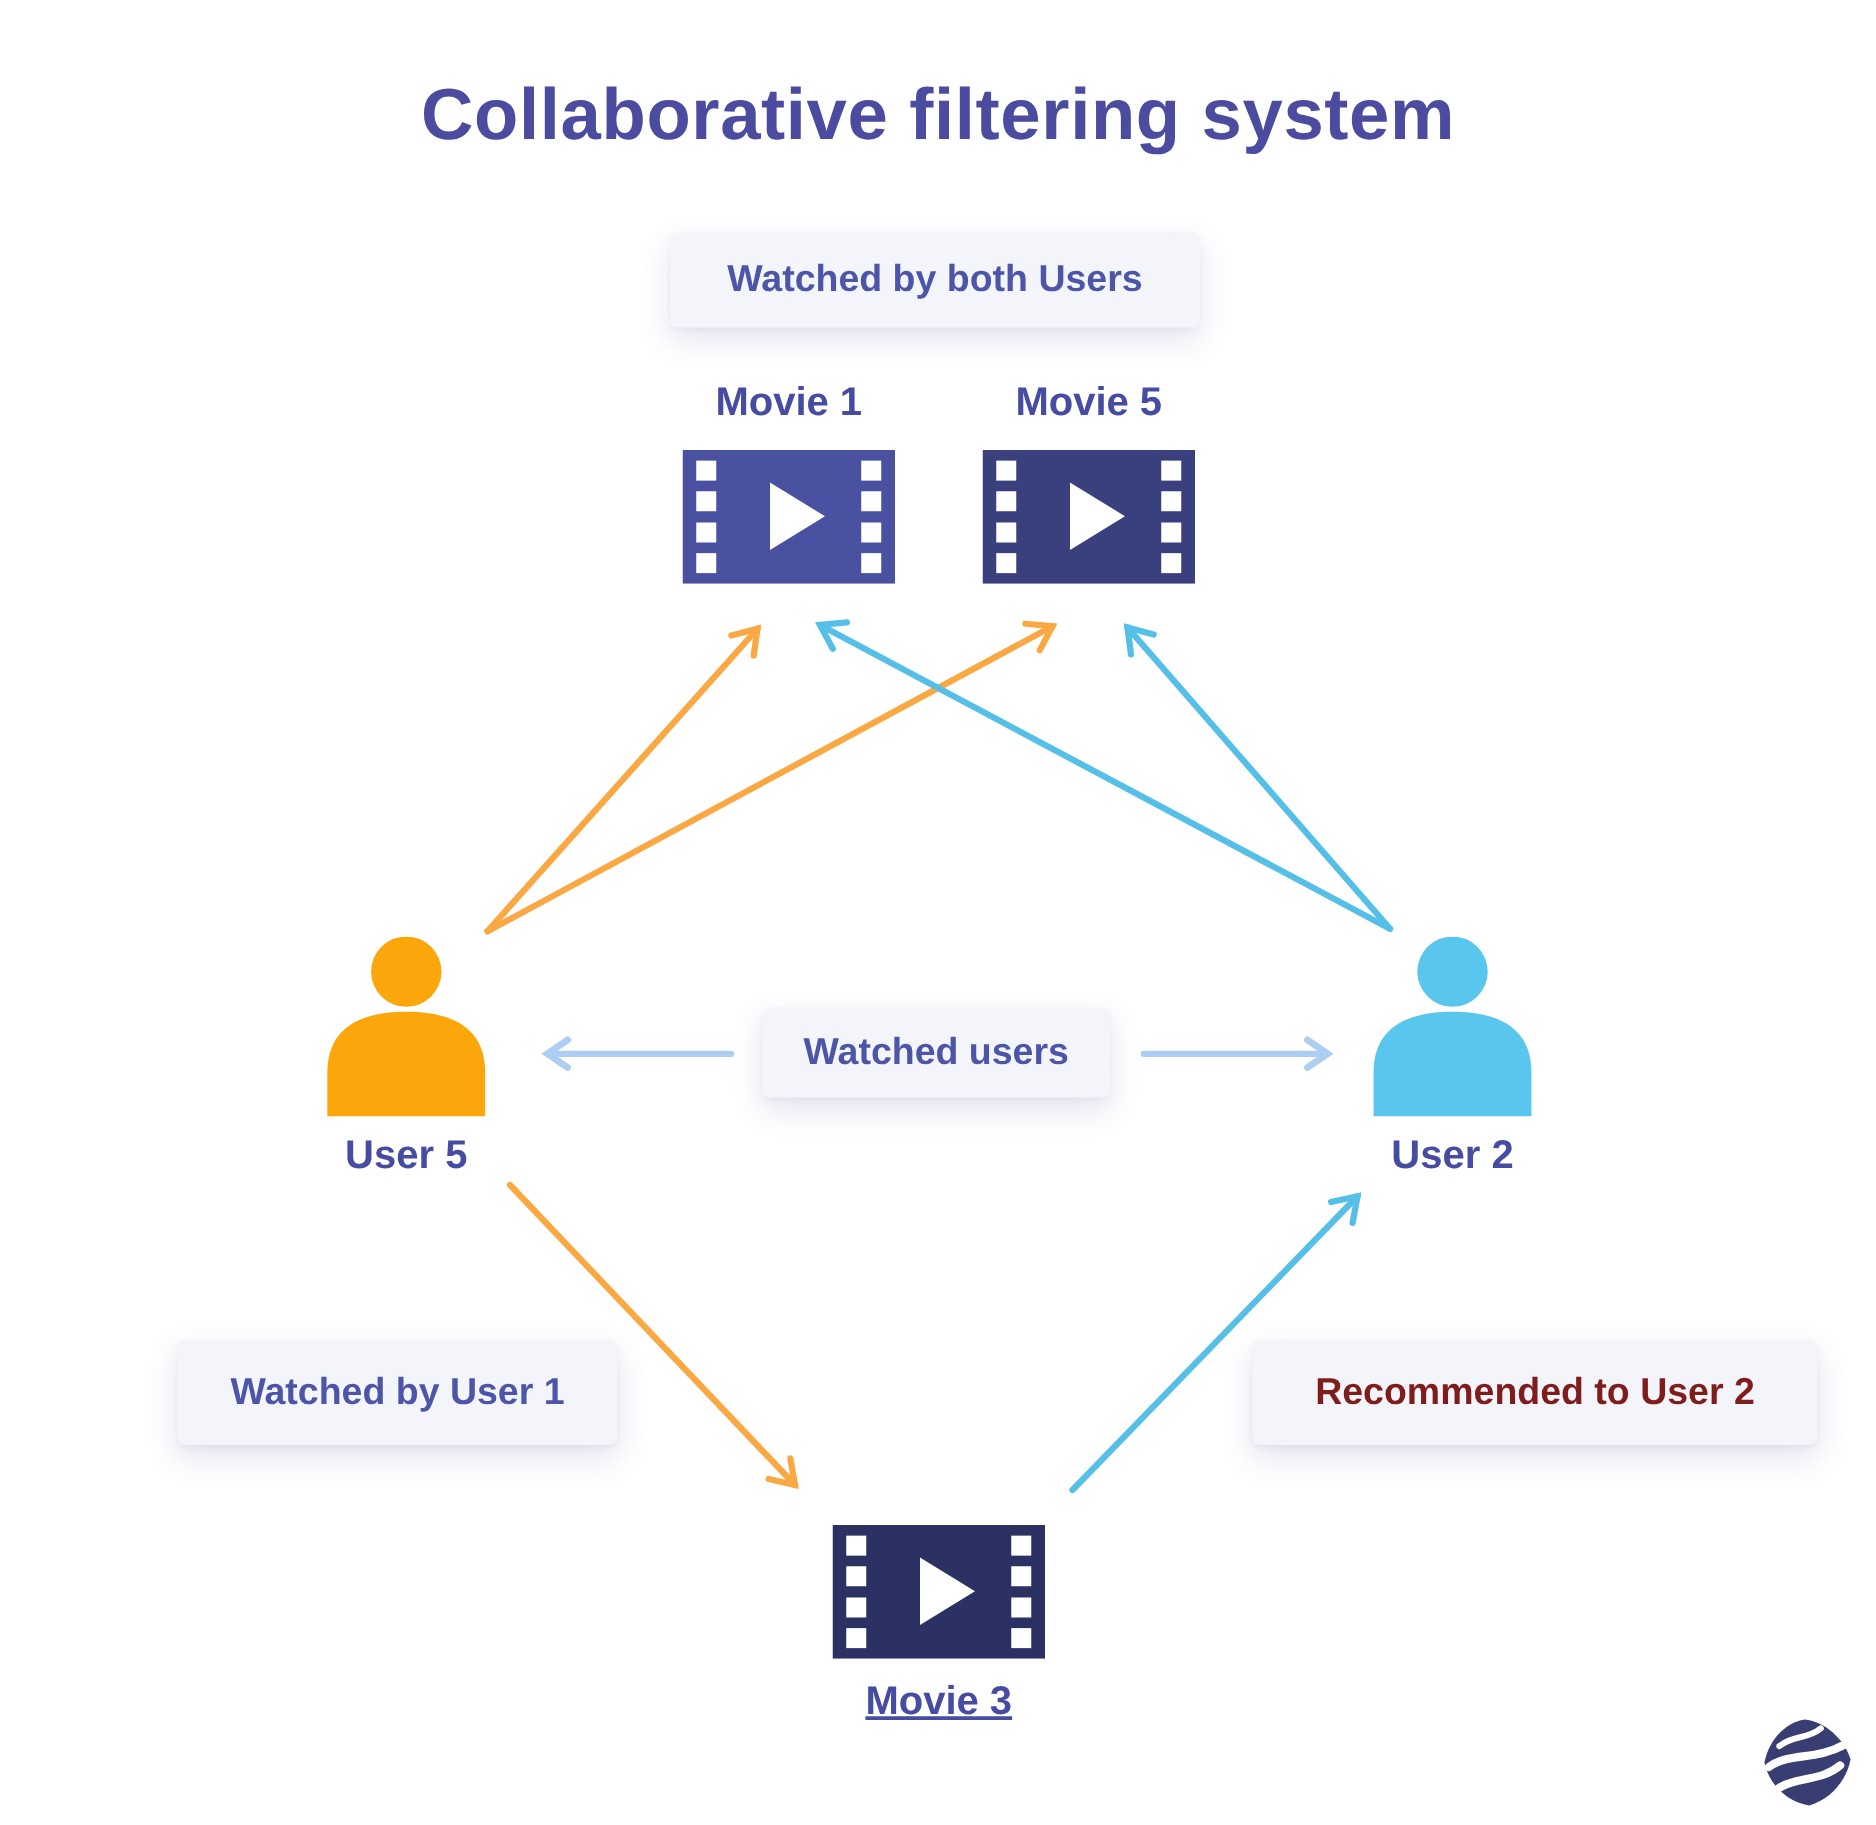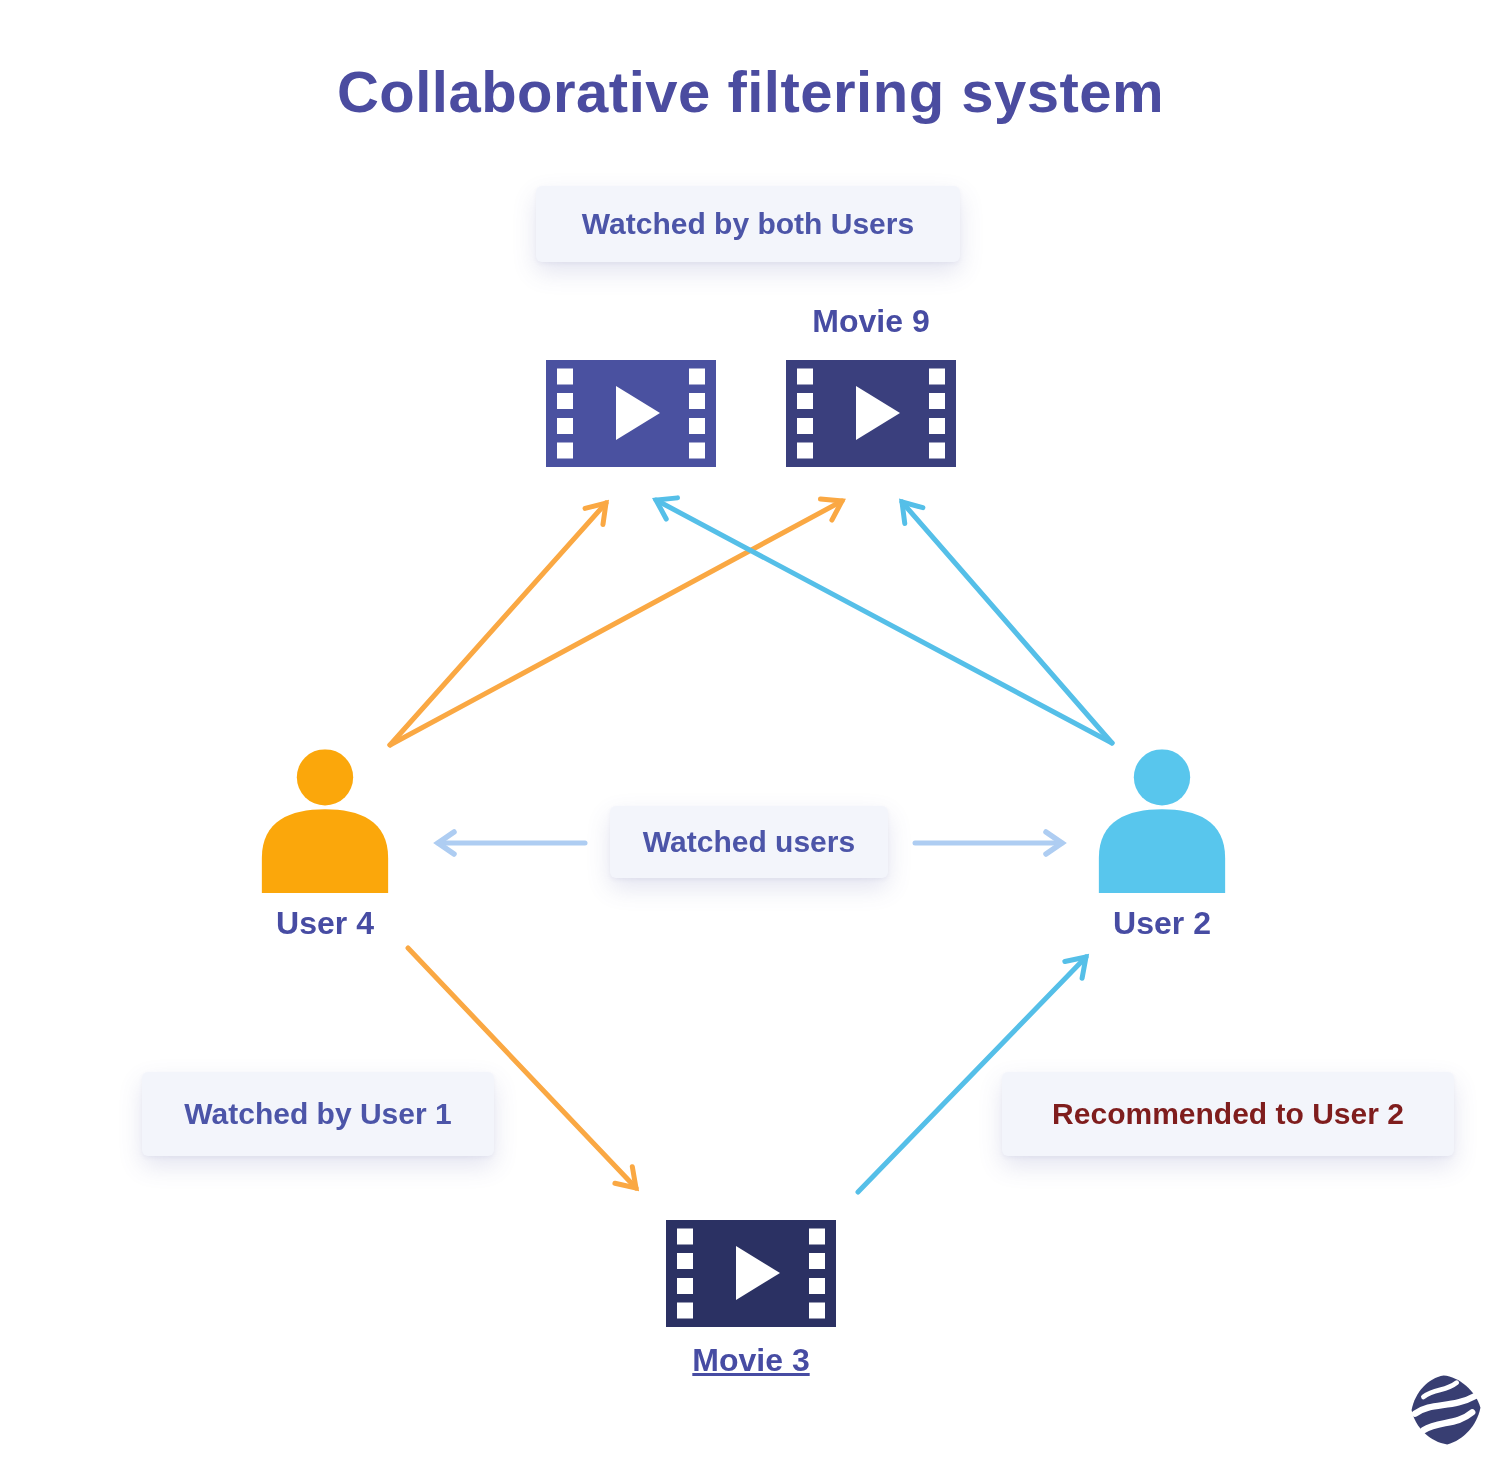--- a/index.html
+++ b/index.html
@@ -94,41 +94,42 @@
     <line x1="858" y1="1192" x2="1086" y2="957" stroke-width="5" stroke-linecap="round" marker-end="url(#ah-blue)" stroke="#55BFE8"></line>
     <line x1="585" y1="843" x2="438" y2="843" stroke-width="5" stroke-linecap="round" marker-end="url(#ah-pale)" stroke="#AECDF2"></line>
     <line x1="915" y1="843" x2="1062" y2="843" stroke-width="5" stroke-linecap="round" marker-end="url(#ah-pale)" stroke="#AECDF2"></line>
   </svg>
 
   <div id="box-watched-both" class="abs note-box" style="color: rgb(76, 85, 168);">Watched by both Users</div>
   <div id="box-similar-users" class="abs note-box" style="color: rgb(76, 85, 168);">Watched users</div>
   <div id="box-watched-user1" class="abs note-box" style="color: rgb(76, 85, 168);">Watched by User 1</div>
   <div id="box-recommended-user2" class="abs note-box" style="color: #7f1d1d;">Recommended to User 2</div>
 
-  <div id="label-movie2" class="abs node-label" style="color: rgb(71, 76, 163);">Movie 9</div>
+  <div id="label-movie1" class="abs node-label" style="color: rgb(71, 76, 163);">Movie 1</div>
+  <div id="label-movie2" class="abs node-label" style="color: rgb(71, 76, 163);">Movie 5</div>
   <div id="label-movie3" class="abs node-label" style="color: rgb(71, 76, 163);">Movie 3</div>
 
   <svg id="icon-movie1" class="abs" width="170" height="107">
     <use href="#film-symbol" fill="#4A51A0"></use>
   </svg>
   <svg id="icon-movie2" class="abs" width="170" height="107">
     <use href="#film-symbol" fill="#3A3F7D"></use>
   </svg>
   <svg id="icon-movie3" class="abs" width="170" height="107">
     <use href="#film-symbol" fill="#2B3163"></use>
   </svg>
 
   <svg id="icon-user1" class="abs" width="136" height="146" viewBox="0 0 140 150">
     <use href="#person-symbol" fill="#FBA70B"></use>
   </svg>
   <svg id="icon-user2" class="abs" width="136" height="146" viewBox="0 0 140 150">
     <use href="#person-symbol" fill="#58C6ED"></use>
   </svg>
 
-  <div id="label-user1" class="abs node-label" style="color: rgb(71, 76, 163);">User 4</div>
+  <div id="label-user1" class="abs node-label" style="color: rgb(71, 76, 163);">User 5</div>
   <div id="label-user2" class="abs node-label" style="color: rgb(71, 76, 163);">User 2</div>
 
   <svg id="logo" class="abs" width="76" height="76" viewBox="0 0 64 64">
     <path d="M30,3 C43,4 57,16 61,30 C58,45 47,57 33,61 C19,59 6,47 3,32 C6,17 17,5 30,3 Z" fill="#383E72"></path>
     <path d="M13,21 C23,13 31,17 41,9" fill="none" stroke="#ffffff" stroke-width="4" stroke-linecap="round"></path>
     <path d="M6,35 C20,25 37,31 57,20" fill="none" stroke="#ffffff" stroke-width="5.5" stroke-linecap="round"></path>
     <path d="M13,49 C26,41 41,45 54,34" fill="none" stroke="#ffffff" stroke-width="5.5" stroke-linecap="round"></path>
   </svg>
 
 </div>

